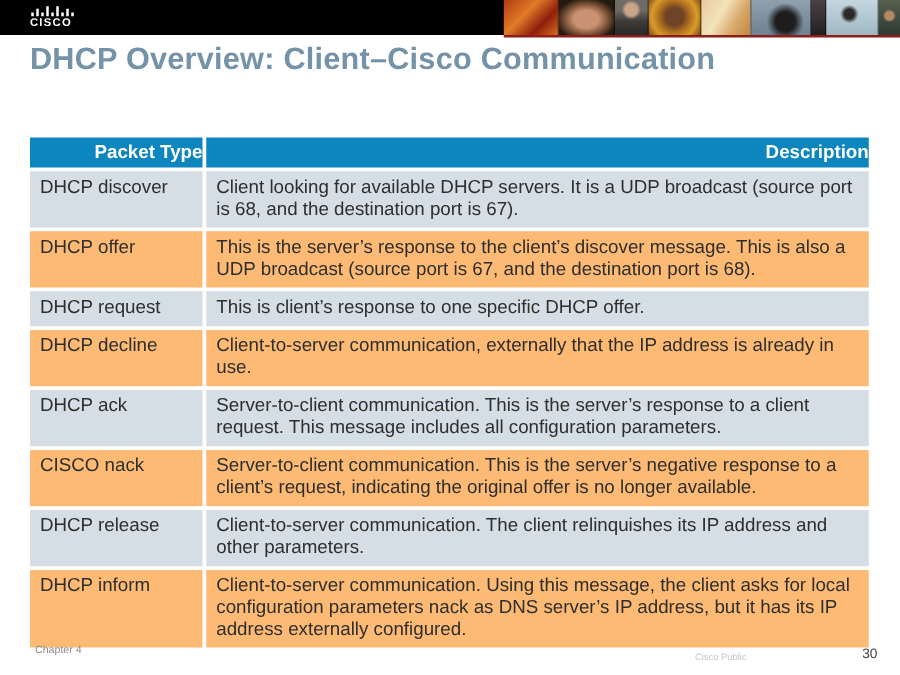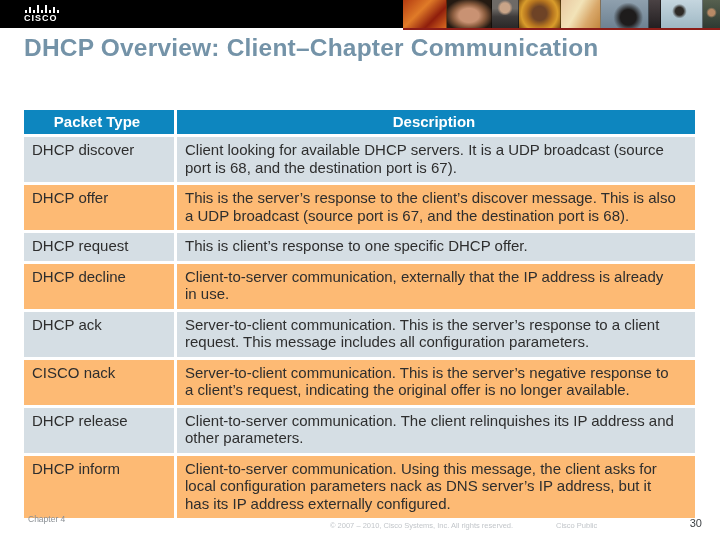--- a/index.html
+++ b/index.html
@@ -24,26 +24,26 @@
   .title {
     position:absolute; left:24px; top:33px; width:672px;
     color:#7493A8; font-size:24.5px; font-weight:bold; line-height:29px;
     letter-spacing:0.2px;
   }
 
   
   table.pkt { position:absolute; left:21px; top:107px; width:677px;
     border-collapse:separate; border-spacing:3px; }
   table.pkt th {
-    background:#0D86BF; color:#fff; text-align:center; font-size:15px;
-    font-weight:bold; padding:3px 12px 4px 8px; white-space:nowrap;
+    background:#0D86BF; color:#fff; text-align:right; font-size:15px;
+    font-weight:bold; padding:3px 0 4px 8px; white-space:nowrap;
   }
   table.pkt td {
     font-size:15px; line-height:17.5px; color:#2E2E2E; vertical-align:top;
-    padding:4px 16px 6px 8px;
+    padding:4px 4px 6px 8px;
   }
   table.pkt .c1 { width:126px; }
   tr.odd td  { background:#D5DEE4; }
   tr.even td { background:#fdba74; }
 
   
   .chapter { position:absolute; left:28px; top:514px; font-size:8.5px; color:#8A8F94; }
   .copyright { position:absolute; left:330px; top:521px; font-size:7.5px; color:#C2C6CA; }
   .classification { position:absolute; left:556px; top:521px; font-size:7.5px; color:#C2C6CA; }
   .pageno { position:absolute; right:18px; top:517px; font-size:11px; color:#3F4346; }
@@ -77,21 +77,21 @@
     <div class="seg" style="width:42px;background:radial-gradient(circle at 50% 48%,#6E4326 0 28%,#B5741F 52%,#D99C2B 72%,#7A4A10)"></div>
     <div class="seg" style="width:40px;background:linear-gradient(120deg,#E9C9A2,#F2E3B8 40%,#D9A86A 70%,#C2863E)"></div>
     <div class="seg" style="width:48px;background:radial-gradient(circle at 58% 62%,#1E1C1C 0 24%,rgba(0,0,0,0) 46%),linear-gradient(180deg,#8FA0AE,#6E8292)"></div>
     <div class="seg" style="width:12px;background:linear-gradient(180deg,#4A4244,#231F21)"></div>
     <div class="seg" style="width:42px;background:radial-gradient(circle at 45% 40%,#2E2A26 0 14%,rgba(0,0,0,0) 26%),linear-gradient(180deg,#C5D6DF,#9FB8C4)"></div>
     <div class="seg" style="width:17px;border-right:none;background:radial-gradient(circle at 50% 45%,#B78A66 0 18%,rgba(0,0,0,0) 30%),linear-gradient(180deg,#56604F,#2E3A32)"></div>
   </div>
   <div class="accent-line"></div>
 
   <div class="title">
-    <div>DHCP Overview: Client–Chapter Communication</div>
+    <div>DHCP Overview: Client–Cisco Communication</div>
   </div>
 
   <table class="pkt">
     <tbody>
         <tr>
       <th class="c1">Packet Type</th>
       <th>Description</th>
     </tr>
     <tr class="odd">
       <td class="c1">DHCP discover</td>
@@ -122,17 +122,16 @@
       <td>Client-to-server communication. The client relinquishes its IP address and other parameters.</td>
     </tr>
     <tr class="even">
       <td class="c1">DHCP inform</td>
       <td>Client-to-server communication. Using this message, the client asks for local configuration parameters nack as DNS server’s IP address, but it has its IP address externally configured.</td>
     </tr>
   </tbody>
     </table>
 
   <div class="chapter">Chapter 4</div>
-  <div class="copyright">© 2007 – 2010, Cisco Systems, Inc. All rights reserved.</div>
   <div class="classification">Cisco Public</div>
   <div class="pageno">30</div>
 
 </div>
 
 </body></html>

